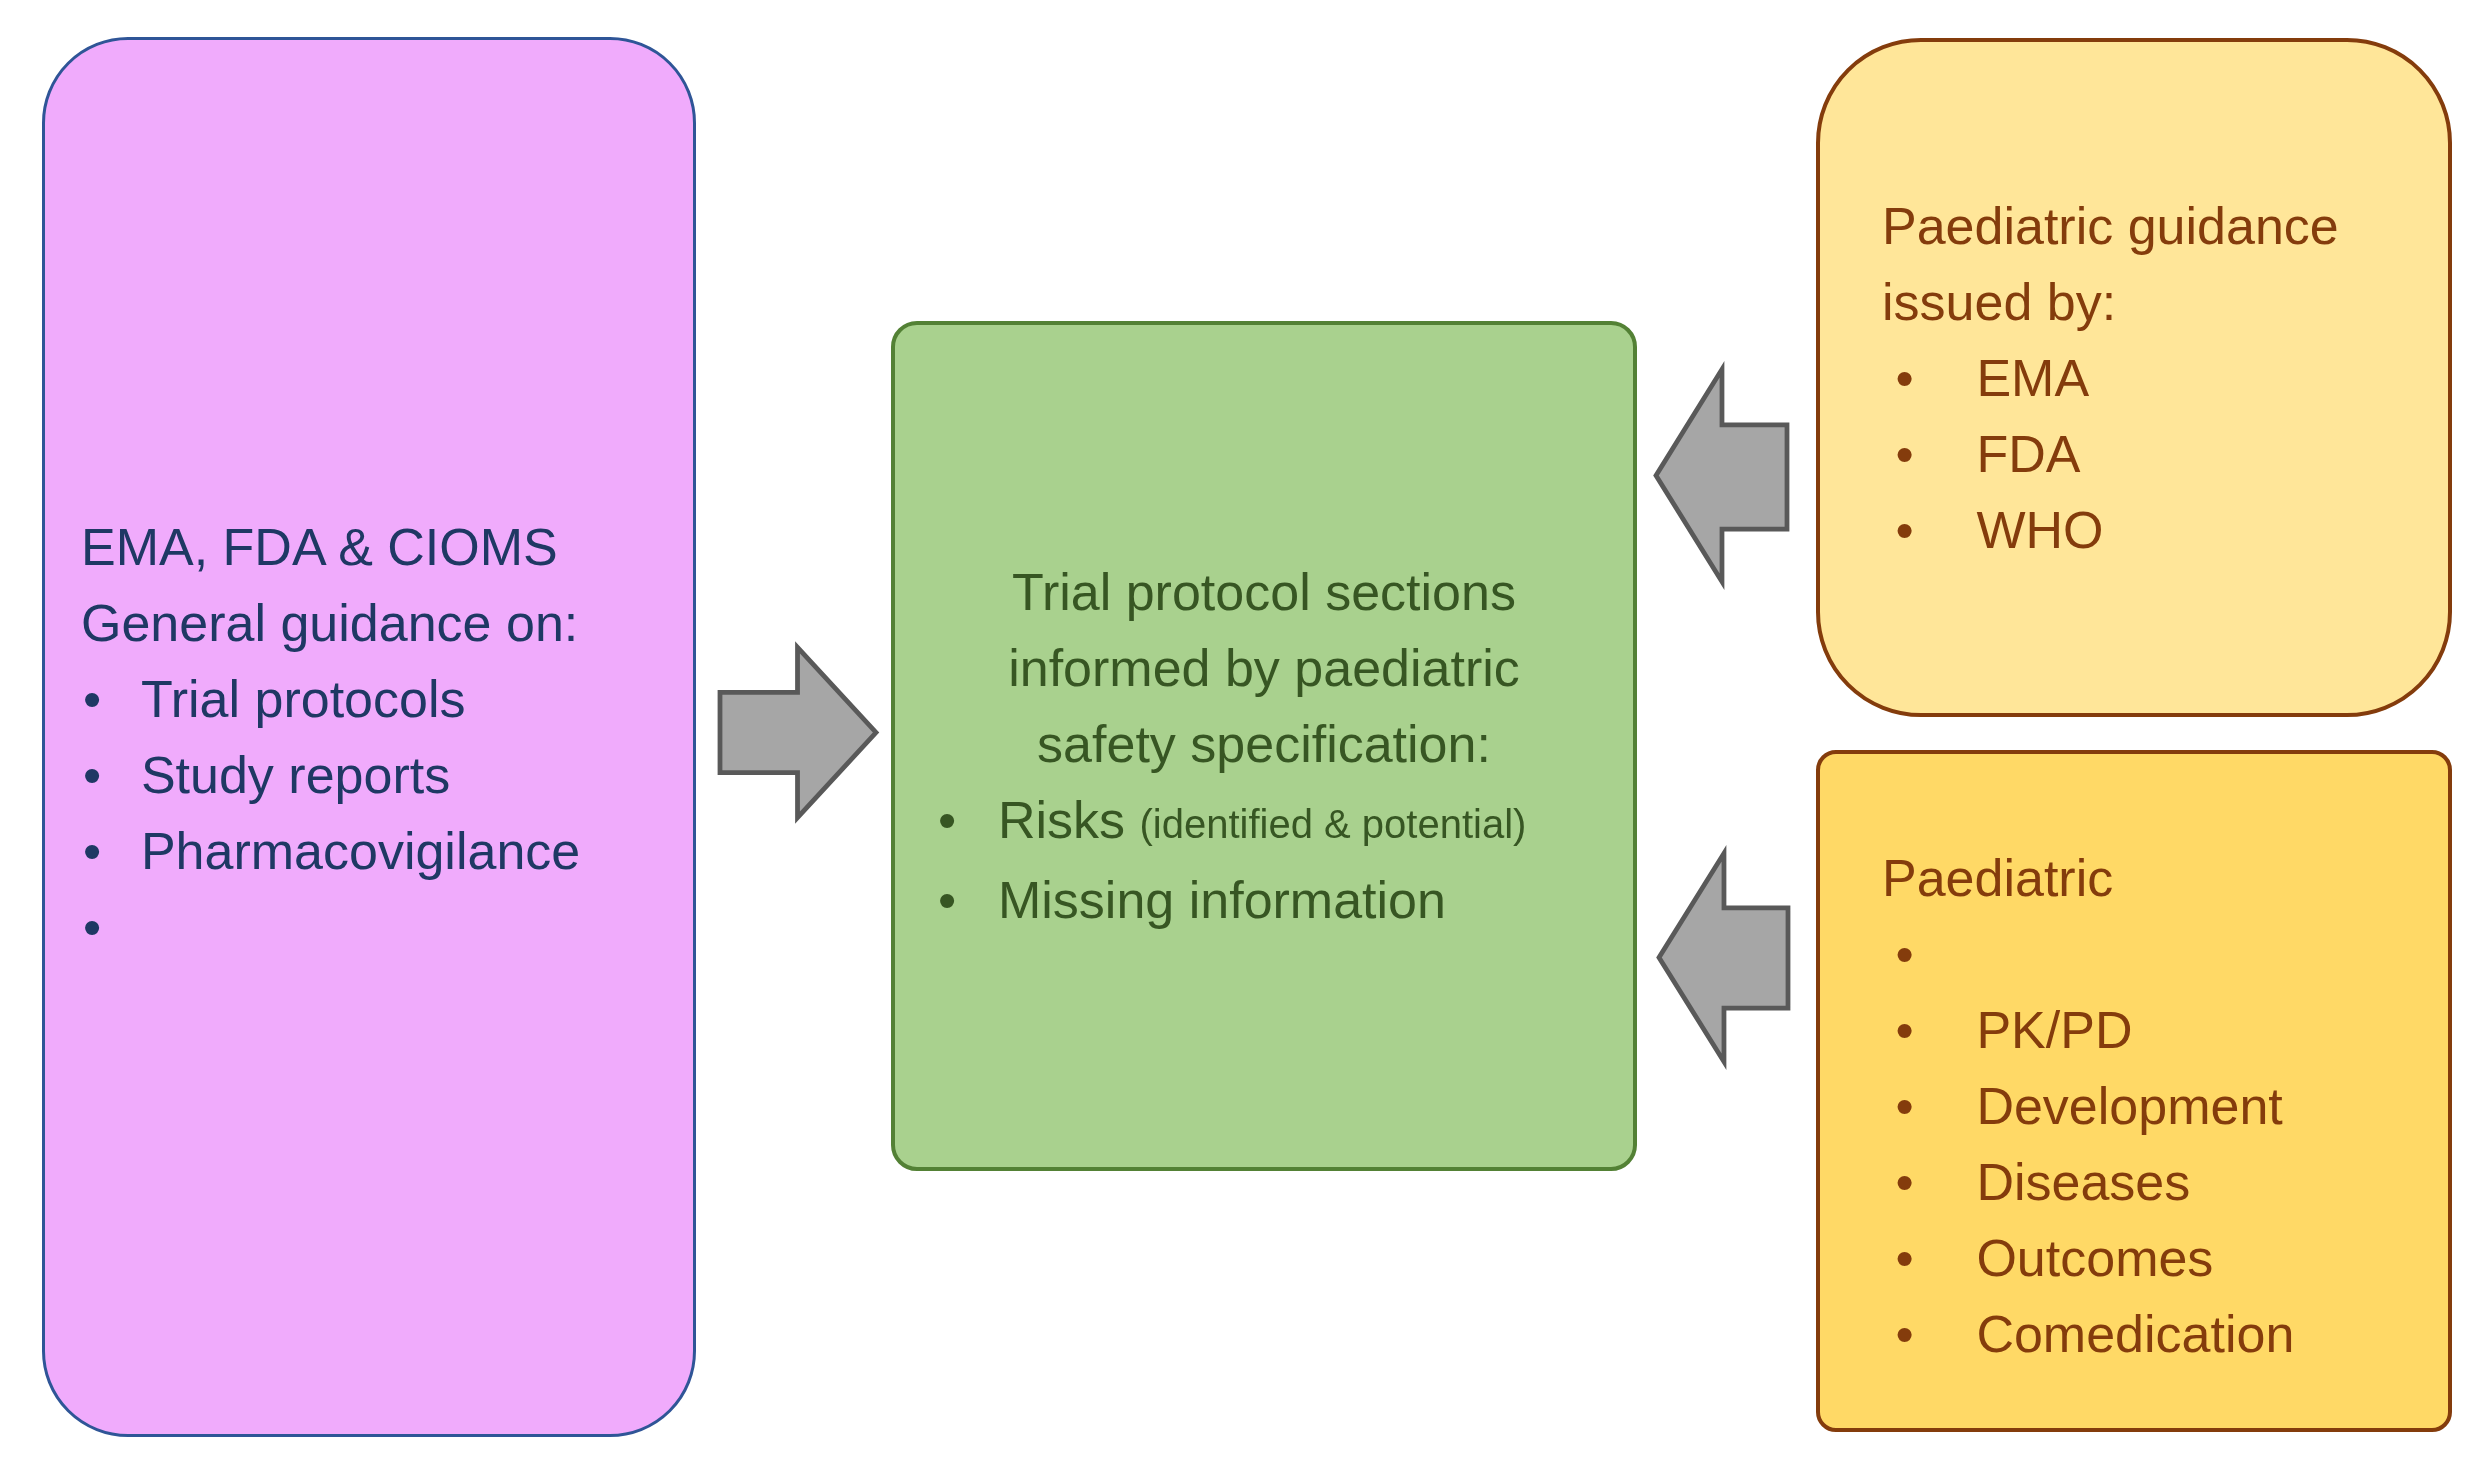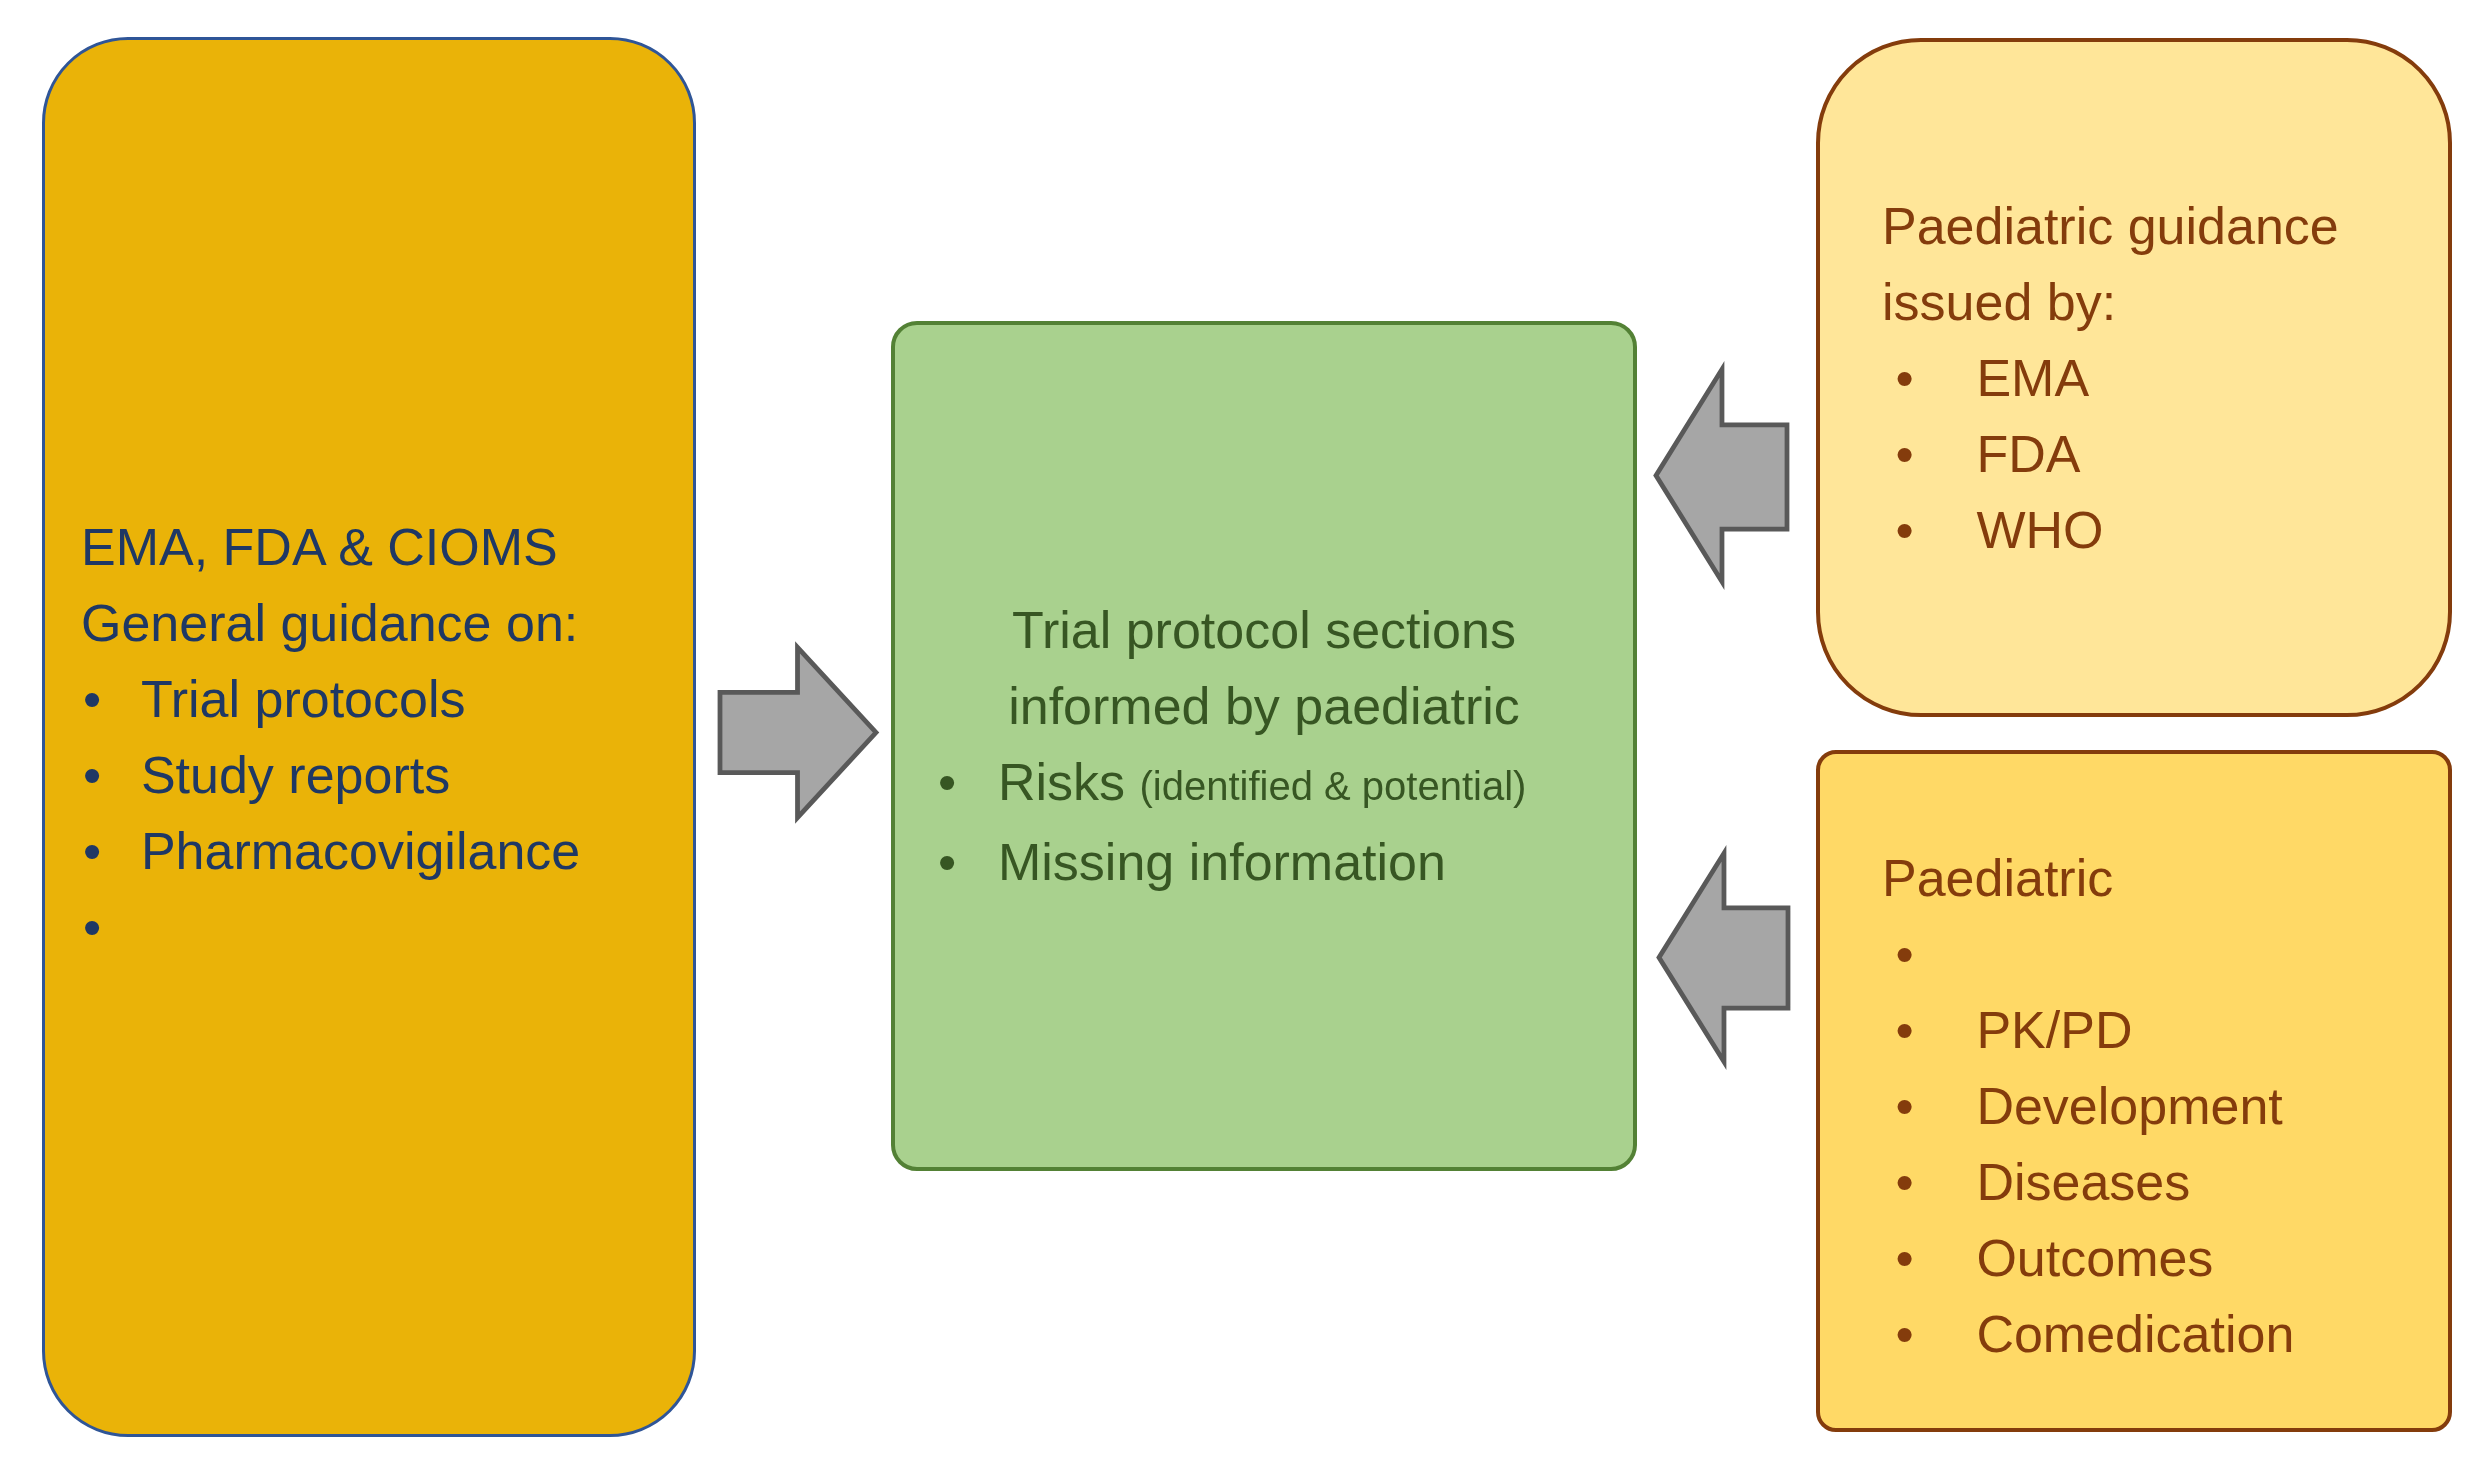--- a/index.html
+++ b/index.html
@@ -15,21 +15,21 @@
     position:absolute;inset:0;
     display:flex;flex-direction:column;justify-content:center;
   }
   .line{line-height:76px;white-space:nowrap;}
   .bullet-line{display:flex;align-items:baseline;}
   .dot{display:inline-block;flex:0 0 auto;}
 
   
   .box-blue{
     left:42px;top:37px;width:654px;height:1400px;
-    background:#eab308;border:3.8px solid #2F5597;border-radius:86px;
+    background:#f0abfc;border:3.8px solid #2F5597;border-radius:86px;
   }
   .box-blue .content{padding-left:36px;color:#1F3864;font-size:52px;}
   .box-blue .dot{width:58px;padding-left:1.9px;}
 
   
   .box-green{
     left:891px;top:321px;width:746px;height:850px;
     background:#A9D18E;border:4.8px solid #538135;border-radius:26px;
   }
   .box-green .content{color:#375623;font-size:52px;}
@@ -80,20 +80,21 @@
       <div class="line bullet-line">
         <span class="dot">•</span>
       </div>
     </div>
   </div>
 
   <div class="box box-green">
     <div class="content">
       <div class="line heading">Trial protocol sections</div>
       <div class="line heading">informed by paediatric</div>
+      <div class="line heading">safety specification:</div>
       <div class="line bullet-line">
         <span class="dot">•</span>
         <span class="btxt">Risks</span>
         <span class="note">(identified &amp; potential)</span>
       </div>
       <div class="line bullet-line">
         <span class="dot">•</span>
         <span class="btxt">Missing information</span>
         <span class="note"></span>
       </div>

